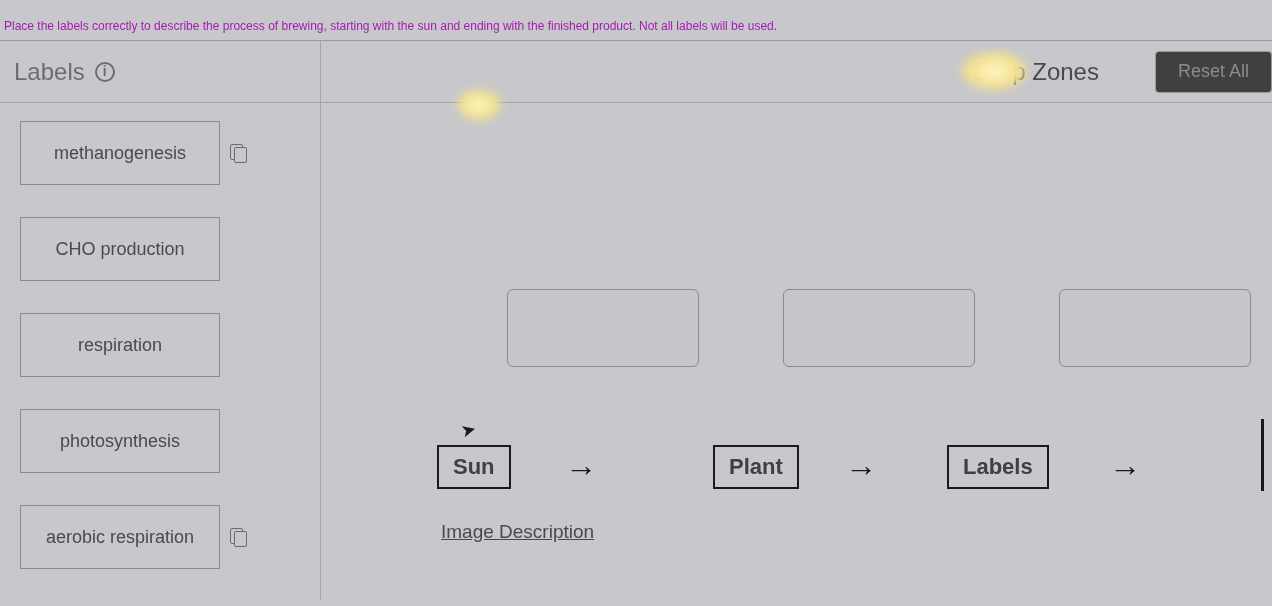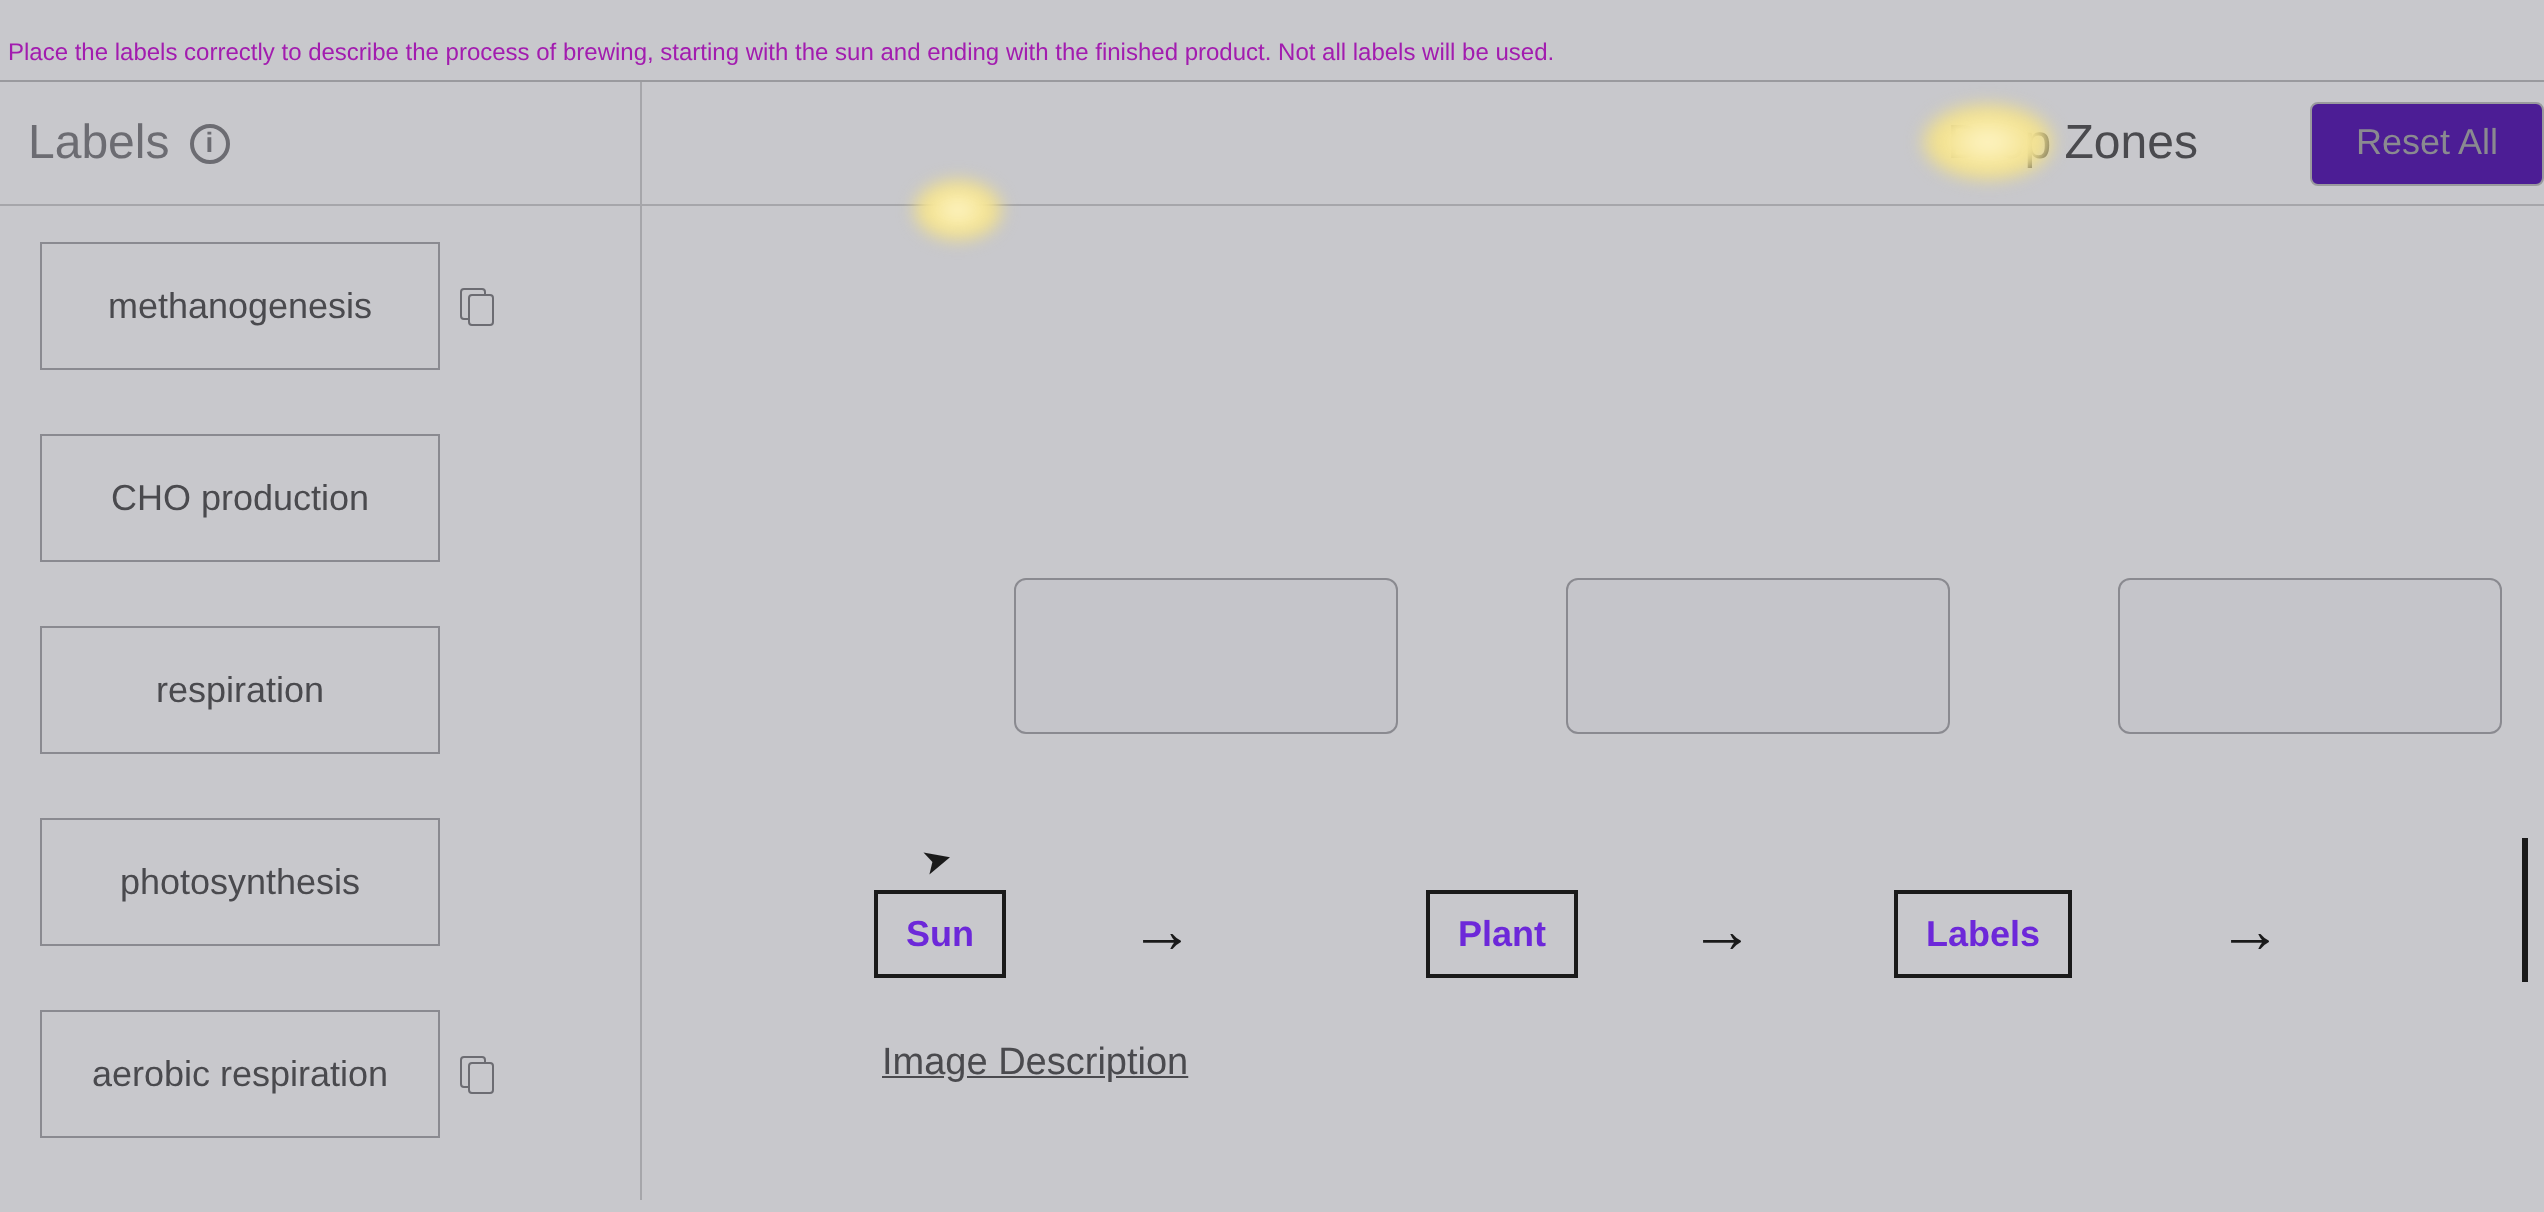--- a/index.html
+++ b/index.html
@@ -111,44 +111,44 @@
     font-size: 24px;
     color: #4a4a4e;
     border-bottom: 1px solid #a6a6aa;
     gap: 56px;
     justify-content: flex-end;
   }
   .reset-btn {
     height: 42px;
     padding: 0 22px;
     border: 1.5px solid #9a9a9e;
-    background: #4c1d95;
+    background: #404040;
     color: #8a8a90;
     font-size: 18px;
     border-radius: 4px;
     cursor: pointer;
   }
   .canvas {
     flex: 1;
     position: relative;
   }
   .dropzone {
     position: absolute;
     width: 192px; height: 78px;
     border: 1.5px solid #8a8a90;
     border-radius: 6px;
     background: #c5c5ca;
   }
   .flow-box {
     position: absolute;
     border: 2.5px solid #1a1a1a;
     background: #c8c8cc;
-    font-size: 18px;
+    font-size: 22px;
     font-weight: bold;
-    color: #6d28d9;
+    color: #404040;
     padding: 4px 14px;
     height: 44px;
     display: flex;
     align-items: center;
   }
   .arrow {
     position: absolute;
     font-size: 32px;
     color: #1a1a1a;
     font-weight: bold;

